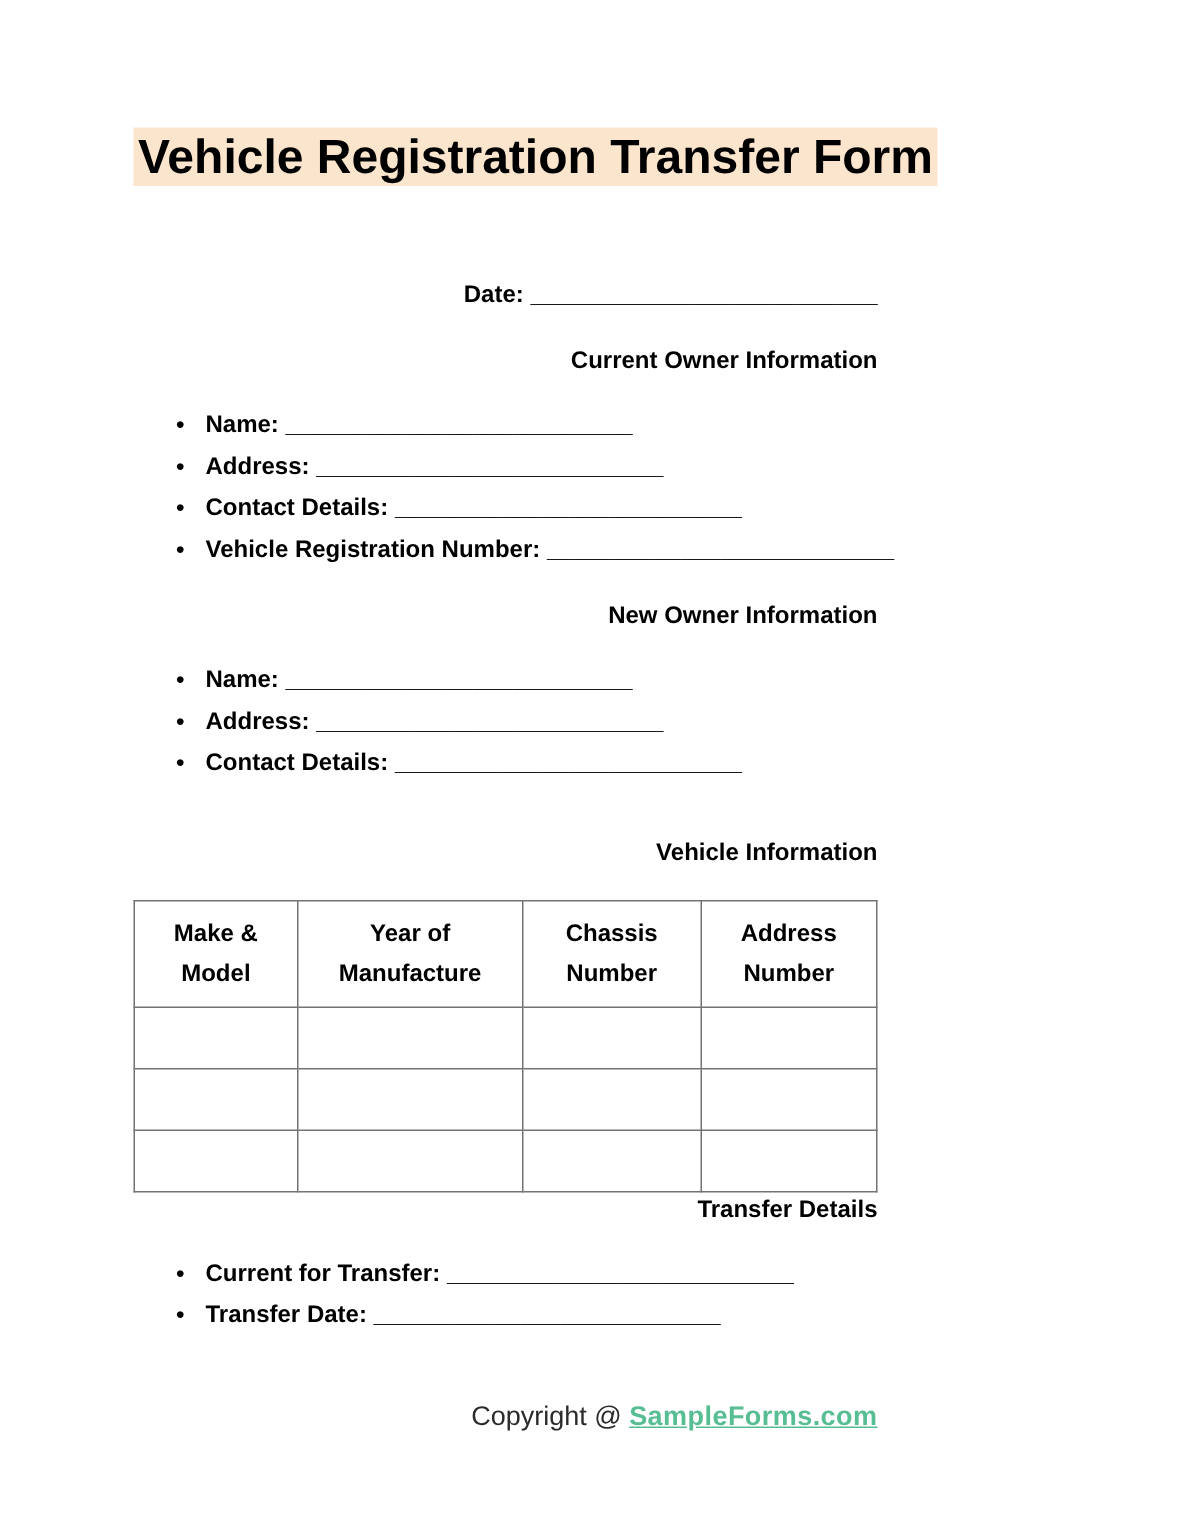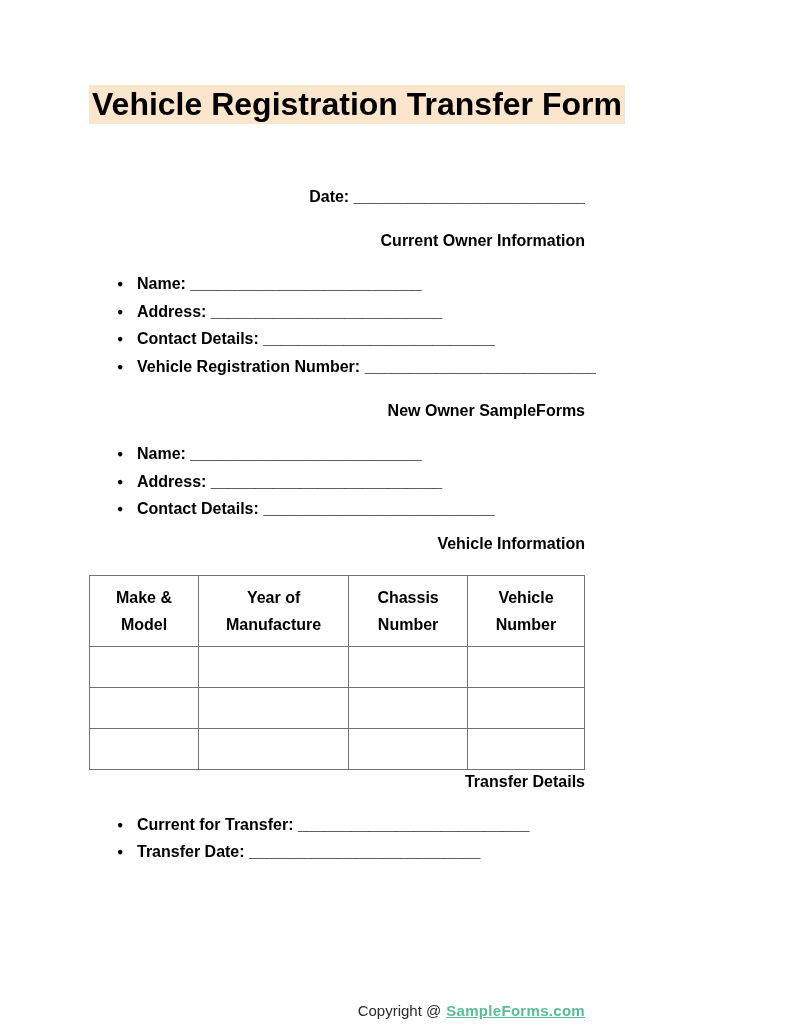--- a/index.html
+++ b/index.html
@@ -39,21 +39,21 @@
 
   
   h2 {
     font-size: 16px;
     font-weight: bold;
     line-height: 18px;
     text-align: right;
   }
   .h-current  { margin-top: 26px; }
   .h-new      { margin-top: 22px; }
-  .h-vehicle  { margin-top: 12px; }
+  .h-vehicle  { margin-top: 37px; }
   .h-transfer { margin-top: 3px; }
 
   
   ul.fields {
     list-style: none;
     margin-top: 20px;
   }
   ul.fields li {
     position: relative;
     padding-left: 48px;
@@ -90,23 +90,23 @@
   }
   table.veh-table td { height: 41px; }
   .col-make   { width: 118px; }
   .col-year   { width: 158px; }
   .col-chassis{ width: 127px; }
   .col-engine { width: 125px; }
 
   
   .footer {
     position: absolute;
-    top: 1002px;
+    top: 934px;
     right: 89px;
-    font-size: 15px;
+    font-size: 18px;
     color: #2b2b2b;
     white-space: nowrap;
   }
   .footer a {
     color: #57bd92;
     font-weight: bold;
     text-decoration: underline;
     margin-left: 5px;
     letter-spacing: 0.3px;
   }
@@ -124,41 +124,41 @@
     <p class="field-line"><span>Date:</span> <span>__________________________</span></p>
 
     <h2 class="h-current">Current Owner Information</h2>
     <ul class="fields">
       <li><span class="bullet">●</span><span>Name:</span> <span>__________________________</span></li>
       <li><span class="bullet">●</span><span>Address:</span> <span>__________________________</span></li>
       <li><span class="bullet">●</span><span>Contact Details:</span> <span>__________________________</span></li>
       <li><span class="bullet">●</span><span>Vehicle Registration Number:</span> <span>__________________________</span></li>
     </ul>
 
-    <h2 class="h-new">New Owner SampleForms</h2>
+    <h2 class="h-new">New Owner Information</h2>
     <ul class="fields">
       <li><span class="bullet">●</span><span>Name:</span> <span>__________________________</span></li>
       <li><span class="bullet">●</span><span>Address:</span> <span>__________________________</span></li>
       <li><span class="bullet">●</span><span>Contact Details:</span> <span>__________________________</span></li>
     </ul>
 
     <h2 class="h-vehicle">Vehicle Information</h2>
     <table class="veh-table">
       <colgroup>
         <col class="col-make">
           <col class="col-year">
           <col class="col-chassis">
           <col class="col-engine">
       </colgroup>
       <thead>
         <tr>
           <th><span>Make &amp;</span><br><span>Model</span></th>
           <th><span>Year of</span><br><span>Manufacture</span></th>
           <th><span>Chassis</span><br><span>Number</span></th>
-          <th><span>Vehicle</span><br><span>Number</span></th>
+          <th><span>Address</span><br><span>Number</span></th>
         </tr>
       </thead>
       <tbody>
         <tr>
           <td></td>
             <td></td>
             <td></td>
             <td></td>
         </tr>
         <tr>

